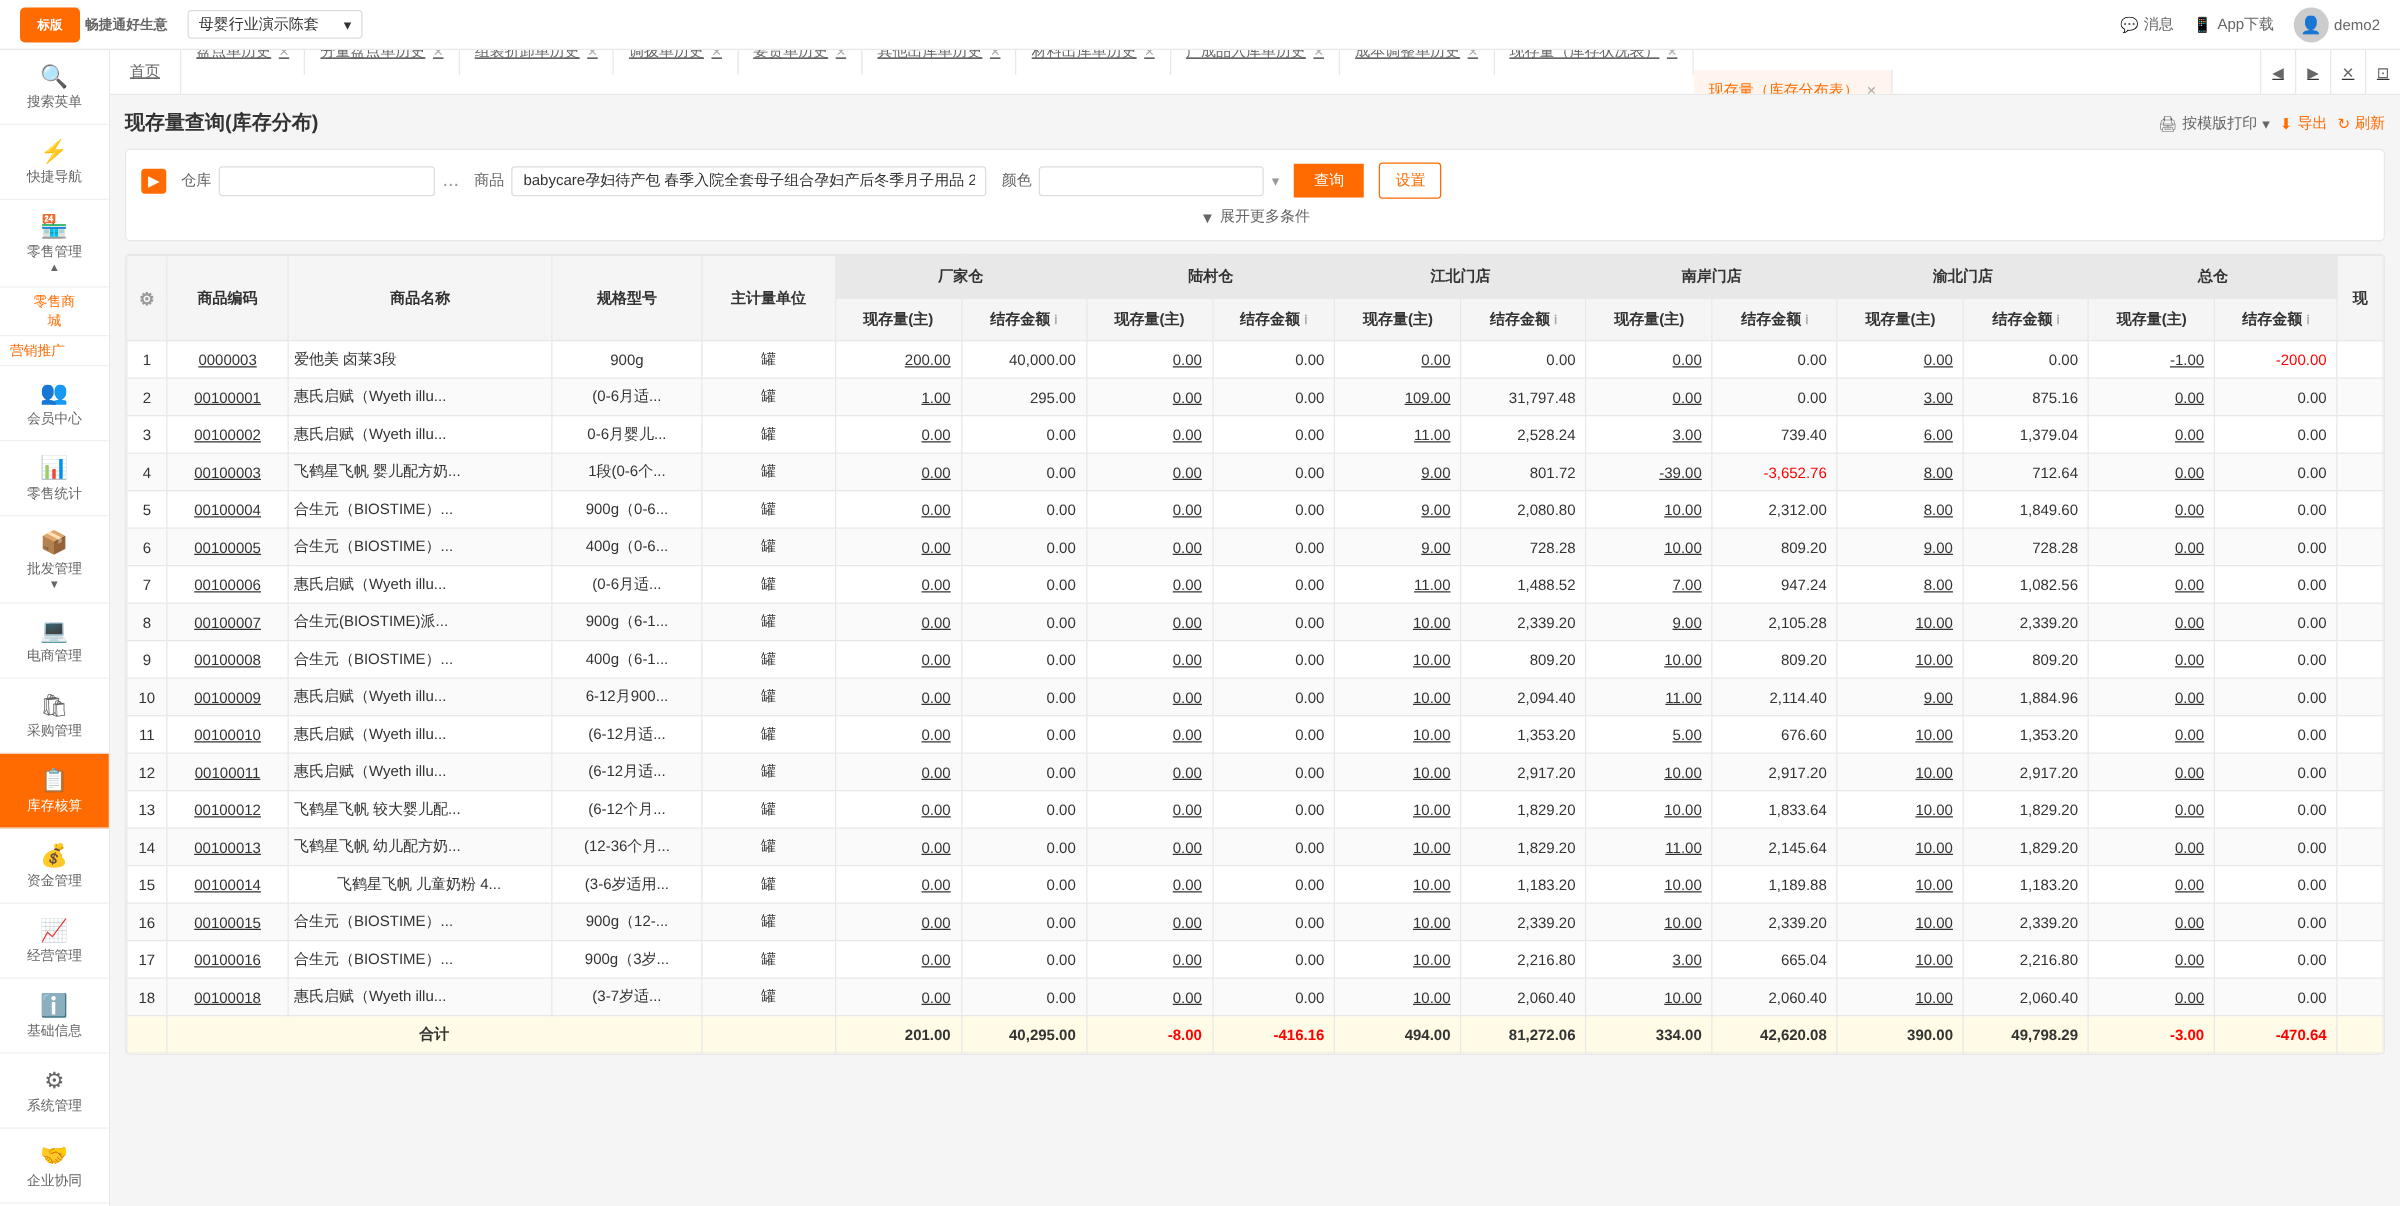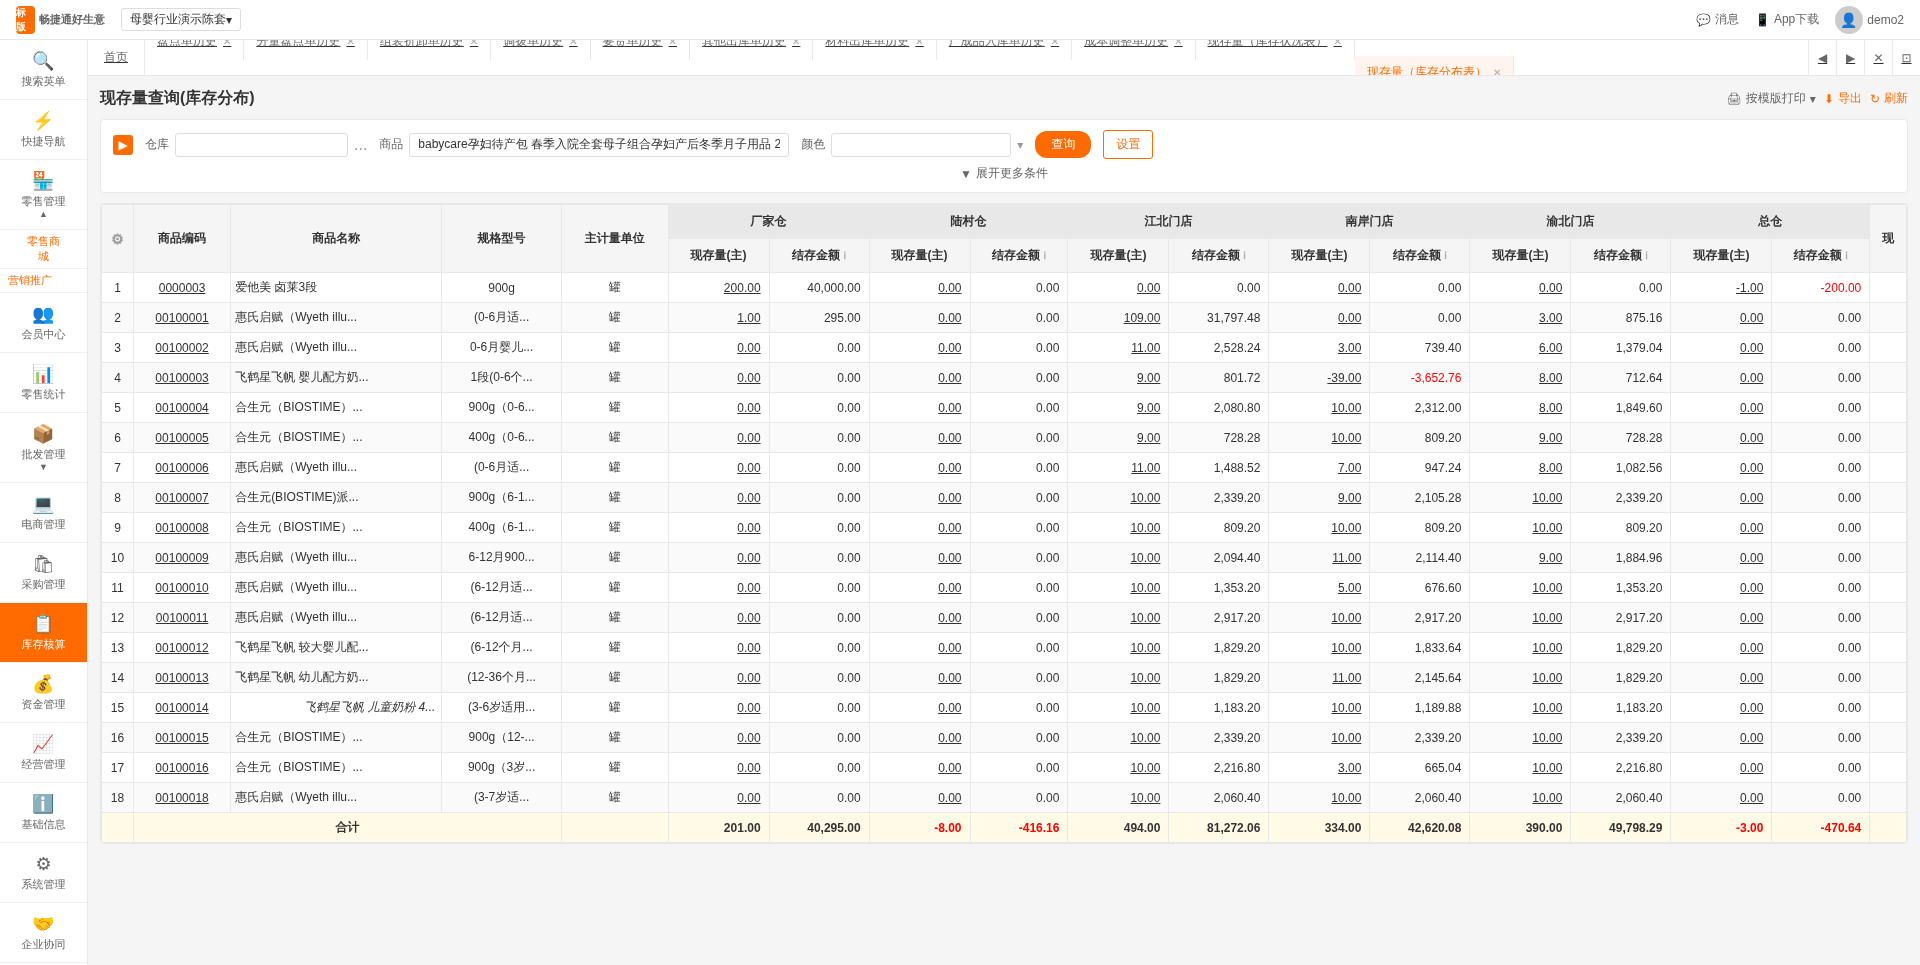--- a/index.html
+++ b/index.html
@@ -11,23 +11,23 @@
       background: #fff;
       display: flex;
       align-items: center;
       justify-content: space-between;
       padding: 0 16px;
       border-bottom: 1px solid #e8e8e8;
       position: fixed; top: 0; left: 0; right: 0; z-index: 100;
     }
     .top-bar-left { display: flex; align-items: center; gap: 8px; }
     .logo-area { display: flex; align-items: center; gap: 4px; }
-    .logo-icon { width: 19px; height: 28px; background: #ff6b00; border-radius: 4px; display: flex; align-items: center; justify-content: center; color: #fff; font-size: 10px; font-weight: bold; }
+    .logo-icon { width: 48px; height: 28px; background: #ff6b00; border-radius: 4px; display: flex; align-items: center; justify-content: center; color: #fff; font-size: 10px; font-weight: bold; }
     .logo-text { font-size: 11px; color: #666; font-weight: bold; }
-    .org-selector { display: flex; align-items: center; gap: 0; font-size: 12px; color: #333; cursor: pointer; border: 1px solid #ddd; padding: 2px 8px; border-radius: 3px; margin-left: 8px; }
+    .org-selector { display: flex; align-items: center; gap: 20px; font-size: 12px; color: #333; cursor: pointer; border: 1px solid #ddd; padding: 2px 8px; border-radius: 3px; margin-left: 8px; }
     .top-bar-right { display: flex; align-items: center; gap: 16px; }
     .top-btn { display: flex; align-items: center; gap: 4px; font-size: 12px; color: #666; cursor: pointer; }
     .avatar { width: 28px; height: 28px; border-radius: 50%; background: #ccc; overflow: hidden; display: flex; align-items: center; justify-content: center; }
 
     
     .sidebar {
       position: fixed; left: 0; top: 40px; bottom: 0; width: 88px;
       background: #fff; border-right: 1px solid #e8e8e8; overflow-y: auto;
       z-index: 50;
     }
@@ -92,21 +92,21 @@
     }
     .filter-select {
       border: 1px solid #ddd; border-radius: 3px; padding: 4px 8px;
       font-size: 12px; color: #333; min-width: 120px; outline: none;
     }
     .expand-btn {
       display: flex; align-items: center; gap: 4px; color: #666;
       font-size: 12px; cursor: pointer; margin: 6px auto 0; width: fit-content;
     }
     .btn-query {
-      background: #ff6b00; color: #fff; border: none; border-radius: 12px;
+      background: #ff6b00; color: #fff; border: none; border-radius: 0;
       padding: 5px 16px; font-size: 12px; cursor: pointer; white-space: nowrap;
     }
     .btn-settings {
       background: #fff; color: #ff6b00; border: 1px solid #ff6b00; border-radius: 3px;
       padding: 5px 12px; font-size: 12px; cursor: pointer;
     }
     .filter-toggle-btn {
       width: 20px; height: 20px; background: #ff6b00; color: #fff;
       border: none; border-radius: 3px; cursor: pointer; display: flex;
       align-items: center; justify-content: center; font-size: 12px; flex-shrink: 0;
@@ -666,21 +666,21 @@
     <td class="number">2,145.64</td>
     <td class="number underline">10.00</td>
     <td class="number">1,829.20</td>
     <td class="number underline">0.00</td>
     <td class="number">0.00</td>
     <td></td>
   </tr>
             <tr>
     <td>15</td>
     <td class="underline">00100014</td>
-    <td style="text-align:right;padding-left:4px;font-style:italic;">飞鹤星飞帆 儿童奶粉 4...</td>
+    <td style="text-align:center;padding-left:4px;">飞鹤星飞帆 儿童奶粉 4...</td>
     <td>(3-6岁适用...</td>
     <td>罐</td>
     <td class="number underline">0.00</td>
     <td class="number">0.00</td>
     <td class="number underline">0.00</td>
     <td class="number">0.00</td>
     <td class="number underline">10.00</td>
     <td class="number">1,183.20</td>
     <td class="number underline">10.00</td>
     <td class="number">1,189.88</td>

